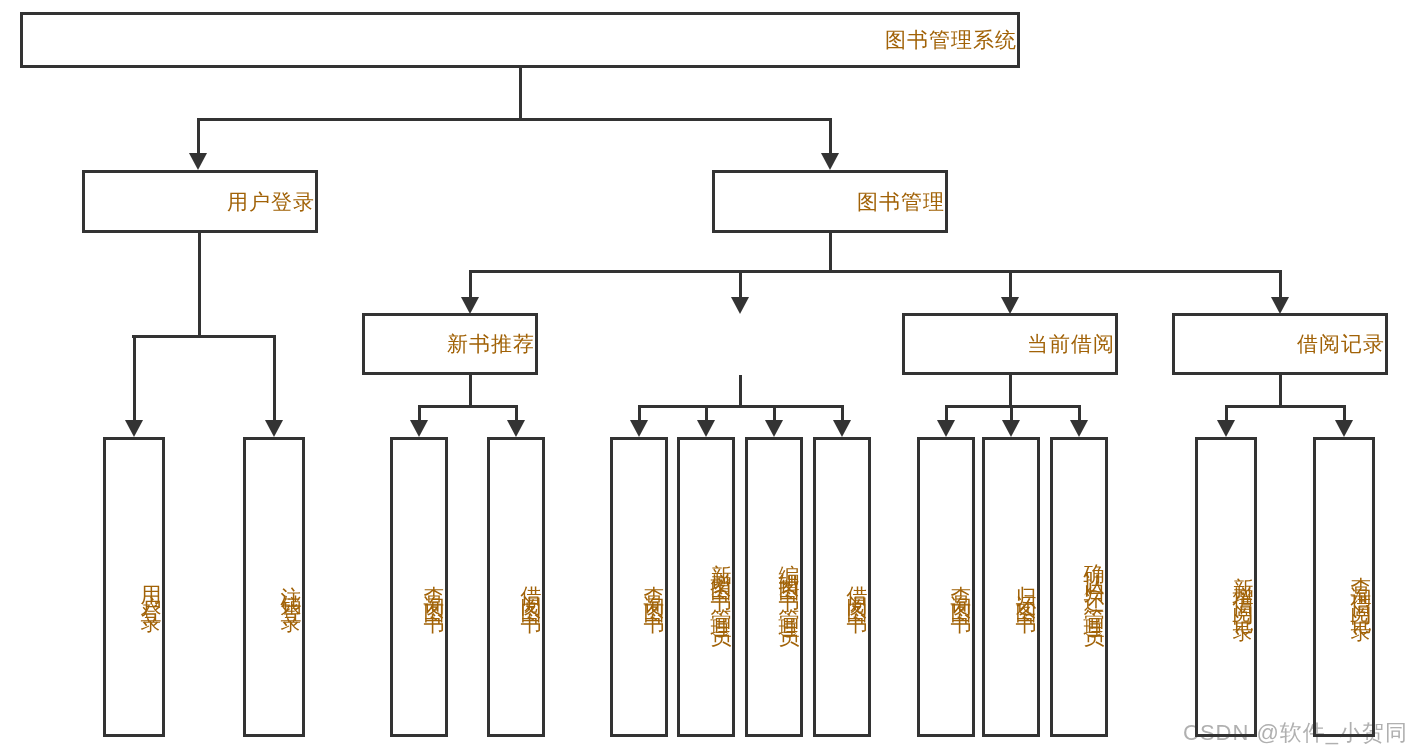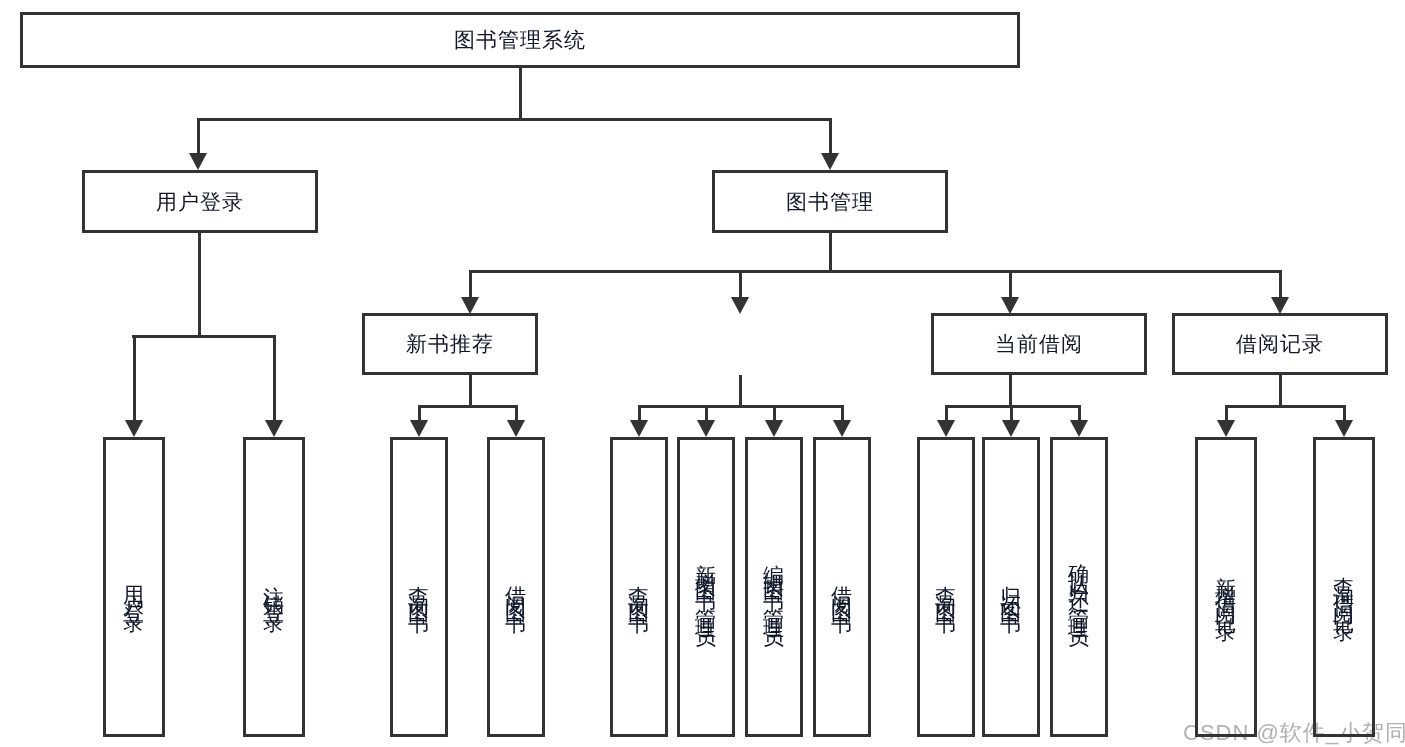--- a/index.html
+++ b/index.html
@@ -14,22 +14,22 @@
     overflow: hidden;
   }
 
   
   .box {
     position: absolute;
     border: 3px solid #333333;
     background: transparent;
     display: flex;
     align-items: center;
-    justify-content: center;
-    color: #0f172a;
+    justify-content: flex-end;
+    color: #a16207;
     font-size: 21px;
     letter-spacing: 1px;
     z-index: 2;
   }
   .leaf span {
     writing-mode: vertical-rl;
     text-orientation: mixed;
     letter-spacing: 9px;
     line-height: 1;
     white-space: nowrap;
@@ -98,21 +98,21 @@
   <div class="vline" style="left:739px; top:270px; height:28px;"></div>
   <div class="arr" style="left:731px; top:297px;"></div>
   <div class="vline" style="left:1009px; top:270px; height:28px;"></div>
   <div class="arr" style="left:1001px; top:297px;"></div>
   <div class="vline" style="left:1279px; top:270px; height:28px;"></div>
   <div class="arr" style="left:1271px; top:297px;"></div>
 
   <div class="box" style="left:362px; top:313px; width:176px; height:62px;">
     <span>新书推荐</span>
   </div>
-  <div class="box" style="left:902px; top:313px; width:216px; height:62px;margin-left:29px;">
+  <div class="box" style="left:902px; top:313px; width:216px; height:62px;">
     <span>当前借阅</span>
   </div>
   <div class="box" style="left:1172px; top:313px; width:216px; height:62px;">
     <span>借阅记录</span>
   </div>
 
   <div class="vline" style="left:469px; top:375px; height:33px;"></div>
   <div class="hline" style="left:418px; top:405px; width:100px;"></div>
   <div class="vline" style="left:418px; top:405px; height:17px;"></div>
   <div class="arr" style="left:410px; top:420px;"></div>

